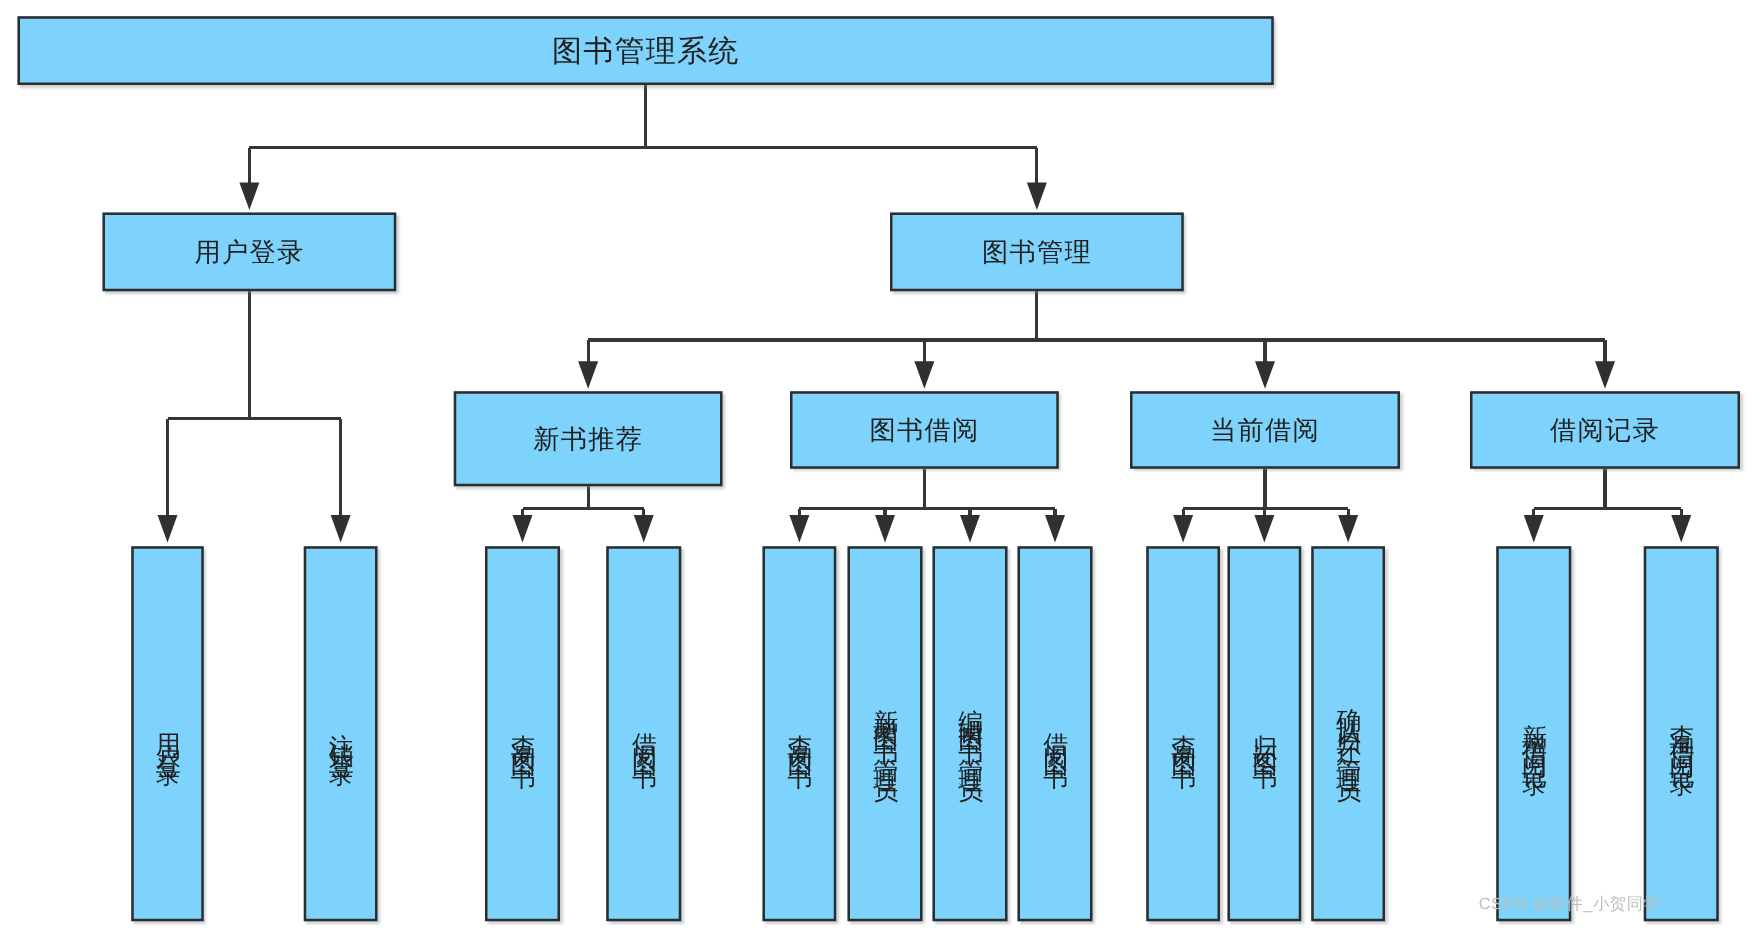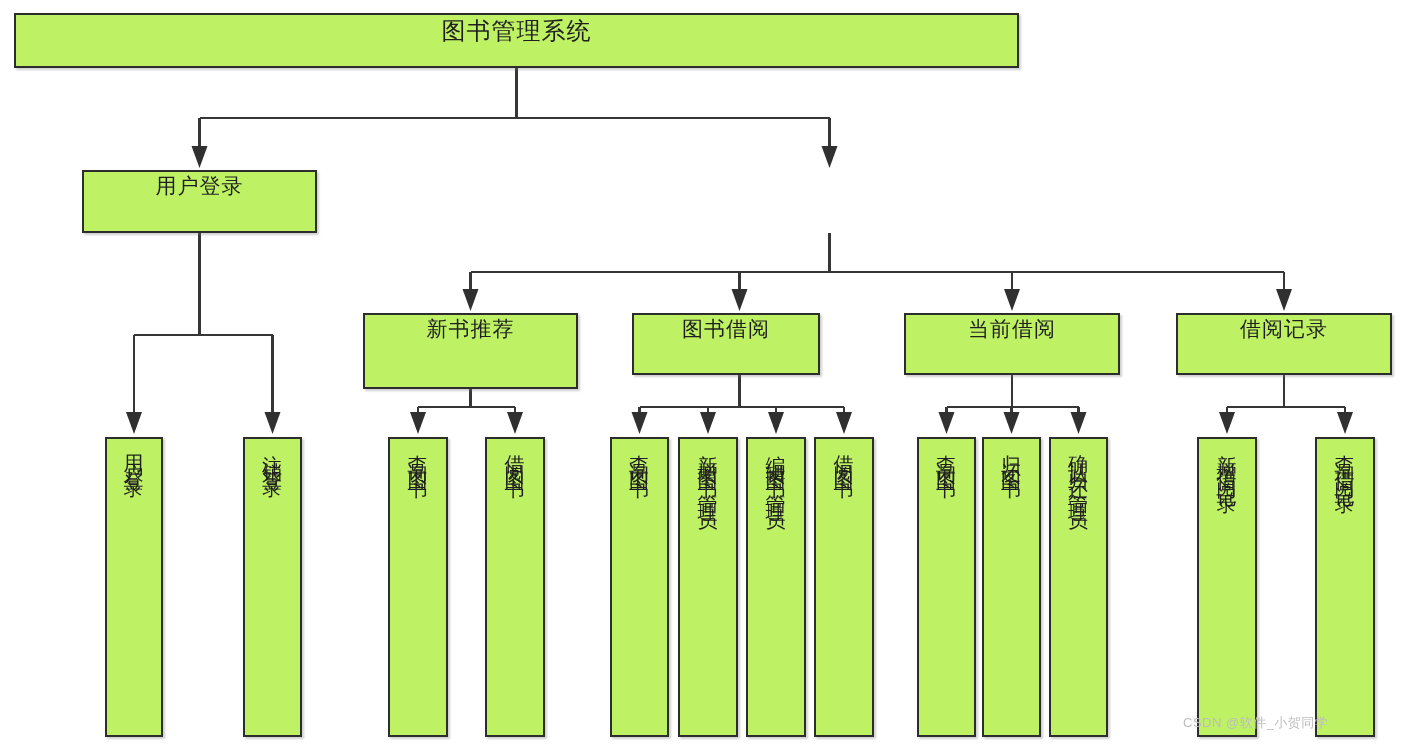--- a/index.html
+++ b/index.html
@@ -11,24 +11,24 @@
     font-family:"Liberation Sans","DejaVu Sans",sans-serif;
     color:#222222;
   }
   #connectors{
     position:absolute;left:0;top:0;width:1405px;height:747px;
     z-index:1;pointer-events:none;
   }
   .box{
     position:absolute;
     box-sizing:border-box;
-    background:#bef264;
+    background:#7dd3fc;
     border:2.5px solid #2d2d2d;
     box-shadow:2px 2px 2px rgba(120,120,120,0.35);
-    display:flex;justify-content:center;
+    display:flex;align-items:center;justify-content:center;
     z-index:2;
   }
   .hlabel{
     font-size:21px;
     letter-spacing:1px;
     color:#1f1f1f;
     white-space:nowrap;
   }
   .root .hlabel{font-size:24px;}
   .vtext{
@@ -127,25 +127,28 @@
     </g>
   </svg>
 
   <div class="box root" style="left:14px;top:13px;width:1005px;height:55px;">
     <span class="hlabel">图书管理系统</span>
   </div>
 
   <div class="box" style="left:82px;top:170px;width:235px;height:63px;">
     <span class="hlabel">用户登录</span>
   </div>
+  <div class="box" style="left:712px;top:170px;width:235px;height:63px;">
+    <span class="hlabel">图书管理</span>
+  </div>
 
   <div class="box" style="left:363px;top:313px;width:215px;height:76px;">
     <span class="hlabel">新书推荐</span>
   </div>
-  <div class="box" style="left:632px;top:313px;width:188px;height:62px;">
+  <div class="box" style="left:632px;top:313px;width:215px;height:62px;">
     <span class="hlabel">图书借阅</span>
   </div>
   <div class="box" style="left:904px;top:313px;width:216px;height:62px;">
     <span class="hlabel">当前借阅</span>
   </div>
   <div class="box" style="left:1176px;top:313px;width:216px;height:62px;">
     <span class="hlabel">借阅记录</span>
   </div>
 
   <div class="box" style="left:105px;top:437px;width:58px;height:300px;">

